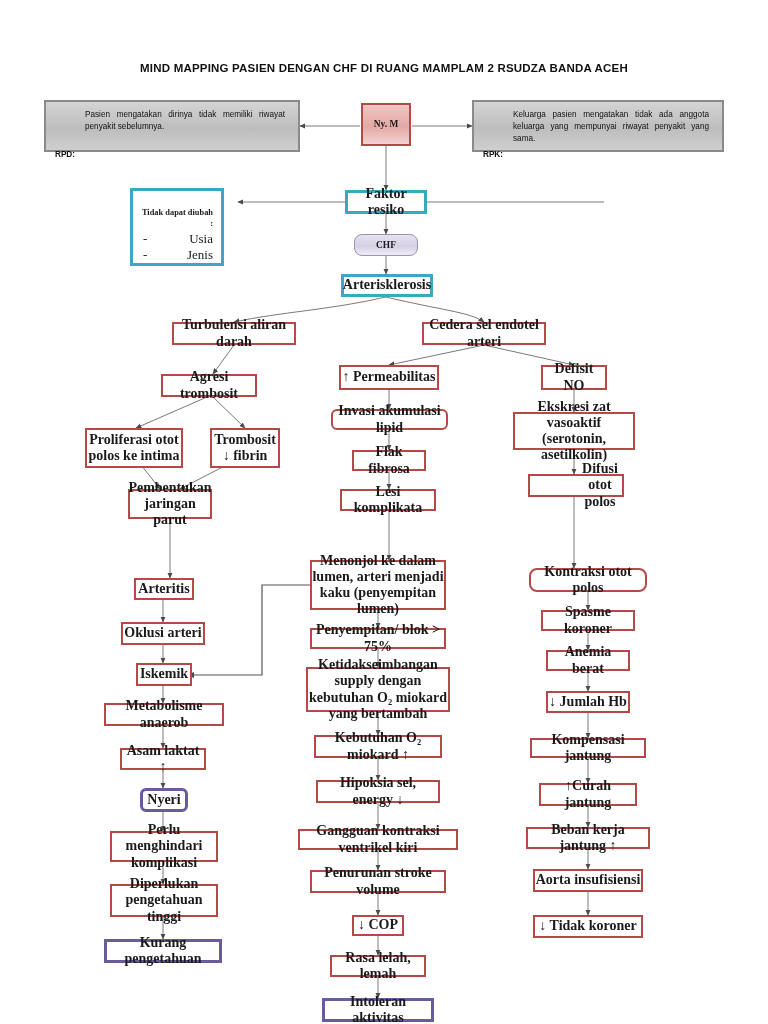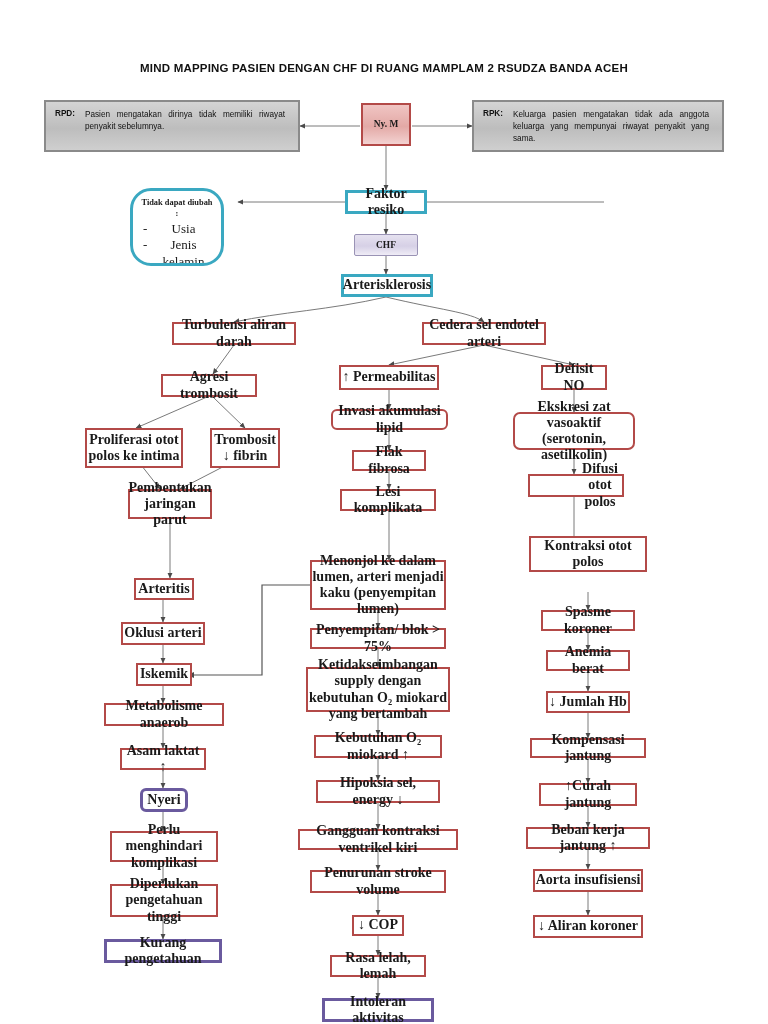--- a/index.html
+++ b/index.html
@@ -29,51 +29,50 @@
   .purple{ border:3px solid #6a5a9e; font-weight:bold; }
   .pink{
     border:2px solid #b34a48;
     background:linear-gradient(180deg,#f0c5c3 0%,#e3a9a6 55%,#f3d2d1 100%);
     font-weight:bold;
   }
   .lav{
     border:1px solid #9a93b5;
     background:linear-gradient(180deg,#e6e2f0 0%,#d6d0e6 55%,#efecf6 100%);
     font-weight:bold;
-    border-radius:2px;
+    border-radius:8px;
   }
   .gray{
     border:2px solid #8a8a8a;
     background:linear-gradient(180deg,#d4d4d4 0%,#bdbdbd 55%,#cfcfcf 100%);
     display:block;
     text-align:left;
     padding:7px 9px;
   }
   .listbox{
     display:block;
-    text-align:center;
-    padding:7px 8px;
+    text-align:right;
+    padding:17px 8px;
     overflow:hidden;
-    border-radius:21px;
   }
 
   .title{
     position:absolute;
     left:0;top:62px;width:768px;
     text-align:center;
     font-family:"Liberation Sans", sans-serif;
     font-weight:bold;
     font-size:11.5px;
     letter-spacing:.2px;
     color:#111;
   }
 
   
   .hist{font-family:"Liberation Sans", sans-serif;font-size:8.2px;color:#111;}
-  .hist .tag{font-weight:bold;display:inline-block;width:30px;vertical-align:top;}
+  .hist .tag{font-weight:bold;display:inline-block;width:30px;vertical-align:top;margin-top:41px;}
   .hist .body{display:inline-block;width:calc(100% - 34px);text-align:justify;line-height:1.45;}
 
   
   .listbox .hd{font-weight:bold;font-size:8.4px;line-height:1.3;display:block;margin-bottom:1px;}
   .listbox ul{margin:0;padding:0;list-style:none;}
   .listbox li{
     font-size:13px;line-height:1.28;
     padding-left:13px;position:relative;
   }
   .listbox li:before{content:"-";position:absolute;left:2px;top:0;}
@@ -217,26 +216,26 @@
   <div class="node red n-md" style="left:306px;top:667px;width:144px;height:45px;">Ketidakseimbangan supply dengan kebutuhan O₂ miokard yang bertambah</div>
   <div class="node red n-md" style="left:314px;top:735px;width:128px;height:23px;">Kebutuhan O₂ miokard ↑</div>
   <div class="node red n-md" style="left:316px;top:780px;width:124px;height:23px;">Hipoksia sel, energy ↓</div>
   <div class="node red n-md" style="left:298px;top:829px;width:160px;height:21px;">Gangguan kontraksi ventrikel kiri</div>
   <div class="node red n-md" style="left:310px;top:870px;width:136px;height:23px;">Penurunan stroke volume</div>
   <div class="node red n-md" style="left:352px;top:915px;width:52px;height:21px;">↓ COP</div>
   <div class="node red n-md" style="left:330px;top:955px;width:96px;height:22px;">Rasa lelah, lemah</div>
   <div class="node purple n-md" style="left:322px;top:998px;width:112px;height:24px;">Intoleran aktivitas</div>
 
   <div class="node red n-md" style="left:541px;top:365px;width:66px;height:25px;">Defisit NO</div>
-  <div class="node red n-md" style="left:513px;top:412px;width:122px;height:38px;border-radius:7px;">Ekskresi zat vasoaktif (serotonin, asetilkolin)</div>
+  <div class="node red n-md" style="left:513px;top:412px;width:122px;height:38px;">Ekskresi zat vasoaktif (serotonin, asetilkolin)</div>
   <div class="node red n-md" style="left:528px;top:474px;width:96px;height:23px;padding-left:48px;">Difusi otot polos</div>
 
-  <div class="node red n-md" style="left:529px;top:536px;width:118px;height:36px;">Kontraksi otot polos</div>
+  <div class="node red n-md" style="left:529px;top:568px;width:118px;height:24px;border-radius:8px;">Kontraksi otot polos</div>
   <div class="node red n-md" style="left:541px;top:610px;width:94px;height:21px;">Spasme koroner</div>
   <div class="node red n-md" style="left:546px;top:650px;width:84px;height:21px;">Anemia berat</div>
   <div class="node red n-md" style="left:546px;top:691px;width:84px;height:22px;">↓ Jumlah Hb</div>
   <div class="node red n-md" style="left:530px;top:738px;width:116px;height:20px;">Kompensasi jantung</div>
   <div class="node red n-md" style="left:539px;top:783px;width:98px;height:23px;">↑Curah jantung</div>
   <div class="node red n-md" style="left:526px;top:827px;width:124px;height:22px;">Beban kerja jantung ↑</div>
   <div class="node red n-md" style="left:533px;top:869px;width:110px;height:23px;">Aorta insufisiensi</div>
-  <div class="node red n-md" style="left:533px;top:915px;width:110px;height:23px;">↓ Aliran koroner</div>
+  <div class="node red n-md" style="left:533px;top:915px;width:110px;height:23px;">↓ Tidak koroner</div>
 
 </div>
 
 </body></html>

